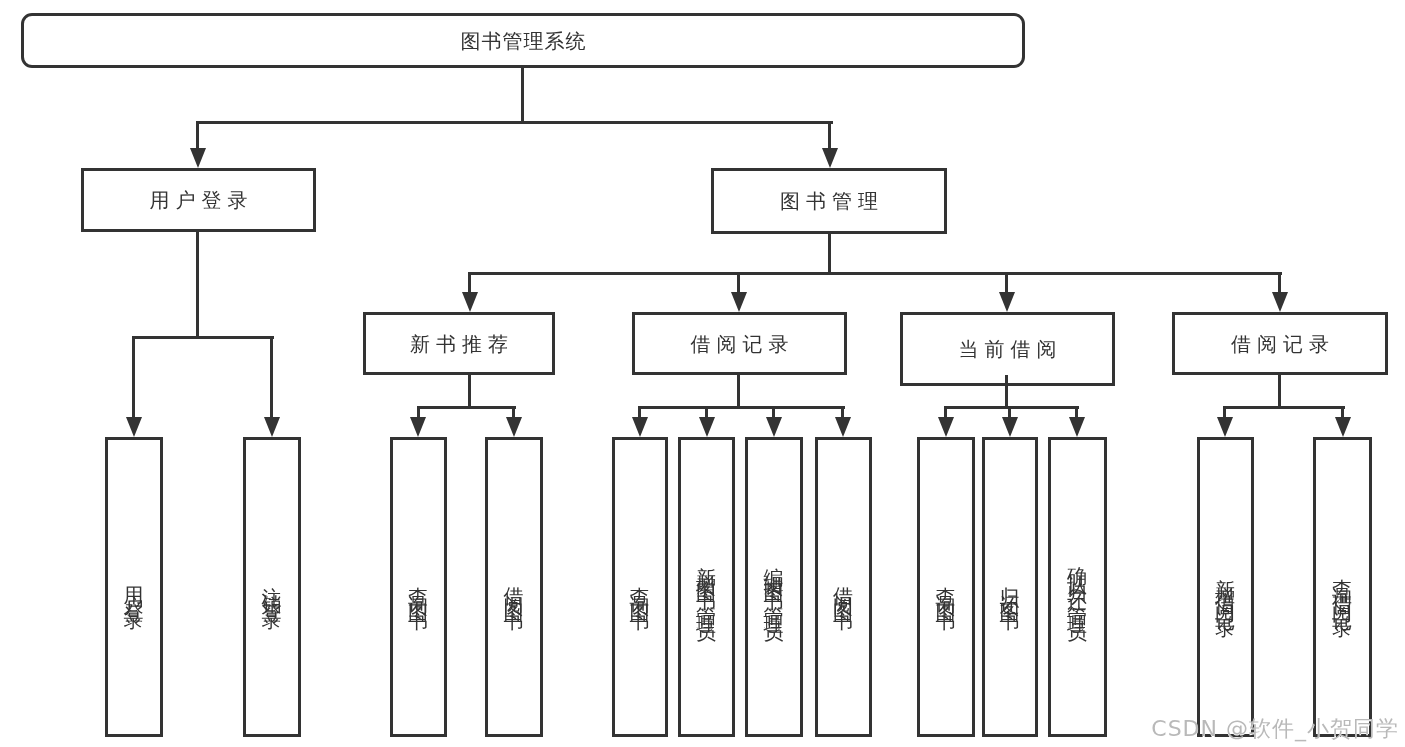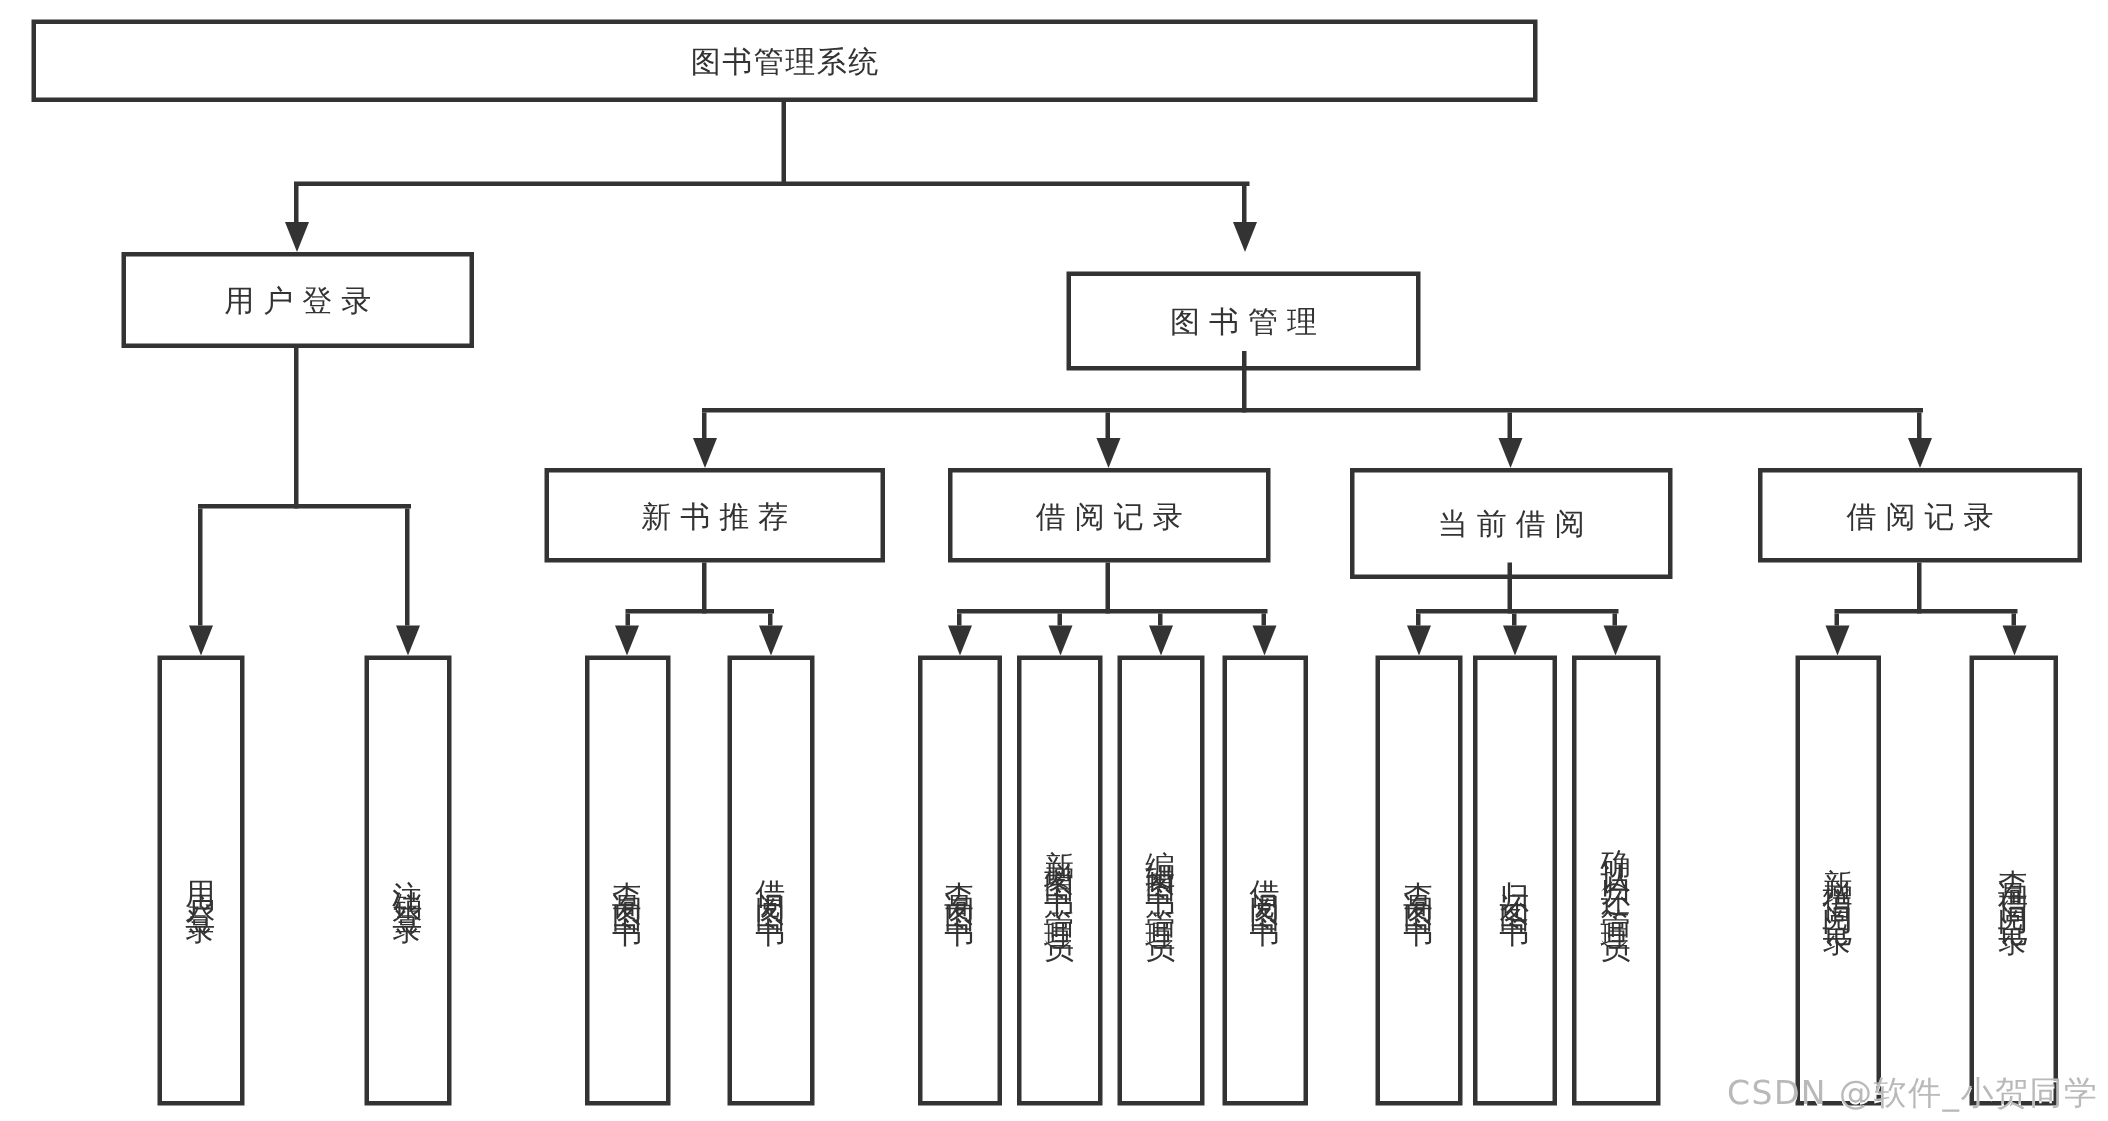--- a/index.html
+++ b/index.html
@@ -6,21 +6,21 @@
   #stage{
     position:relative;width:1405px;height:747px;background:#ffffff;overflow:hidden;
     font-family:"DejaVu Sans","Liberation Sans",sans-serif;color:#333333;
   }
   .box{
     position:absolute;box-sizing:border-box;border:3px solid #333333;background:#ffffff;
     display:flex;align-items:center;justify-content:center;
     font-size:20px;line-height:1;color:#333333;
   }
   .hlabel{letter-spacing:6px;text-indent:6px;white-space:nowrap;}
-  .hlabel.title{letter-spacing:1px;text-indent:1px;}
+  .hlabel.title{letter-spacing:1px;text-indent:1px;border-radius:11px;}
   .vbox{
     writing-mode:vertical-rl;text-orientation:mixed;
     letter-spacing:8px;font-size:20px;
   }
   .vline{position:absolute;width:3px;background:#333333;}
   .hline{position:absolute;height:3px;background:#333333;}
   .ahead{
     position:absolute;width:0;height:0;
     border-left:8px solid transparent;border-right:8px solid transparent;
     border-top:20px solid #333333;
@@ -39,41 +39,41 @@
   <div class="box hlabel title" style="left:21px;top:13px;width:1004px;height:55px;">图书管理系统</div>
 
   <div class="vline" style="left:521px;top:68px;height:56px;"></div>
   <div class="hline" style="left:196px;top:121px;width:637px;"></div>
   <div class="vline" style="left:196px;top:124px;height:24px;"></div>
   <div class="ahead" style="left:190px;top:148px;"></div>
   <div class="vline" style="left:828px;top:124px;height:24px;"></div>
   <div class="ahead" style="left:822px;top:148px;"></div>
 
   <div class="box hlabel" style="left:81px;top:168px;width:235px;height:64px;">用户登录</div>
-  <div class="box hlabel" style="left:711px;top:168px;width:236px;height:66px;margin-top:13px;">图书管理</div>
+  <div class="box hlabel" style="left:711px;top:168px;width:236px;height:66px;">图书管理</div>
 
   <div class="vline" style="left:196px;top:232px;height:107px;"></div>
   <div class="hline" style="left:132px;top:336px;width:142px;"></div>
   <div class="vline" style="left:132px;top:339px;height:78px;"></div>
   <div class="ahead" style="left:126px;top:417px;"></div>
   <div class="vline" style="left:270px;top:339px;height:78px;"></div>
   <div class="ahead" style="left:264px;top:417px;"></div>
 
   <div class="vline" style="left:828px;top:234px;height:41px;"></div>
   <div class="hline" style="left:468px;top:272px;width:814px;"></div>
   <div class="vline" style="left:468px;top:275px;height:17px;"></div>
   <div class="ahead" style="left:462px;top:292px;"></div>
   <div class="vline" style="left:737px;top:275px;height:17px;"></div>
   <div class="ahead" style="left:731px;top:292px;"></div>
   <div class="vline" style="left:1005px;top:275px;height:17px;"></div>
   <div class="ahead" style="left:999px;top:292px;"></div>
   <div class="vline" style="left:1278px;top:275px;height:17px;"></div>
   <div class="ahead" style="left:1272px;top:292px;"></div>
 
-  <div class="box hlabel" style="left:363px;top:312px;width:227px;height:63px;">新书推荐</div>
+  <div class="box hlabel" style="left:363px;top:312px;width:192px;height:63px;">新书推荐</div>
   <div class="box hlabel" style="left:632px;top:312px;width:215px;height:63px;">借阅记录</div>
   <div class="box hlabel" style="left:900px;top:312px;width:215px;height:74px;">当前借阅</div>
   <div class="box hlabel" style="left:1172px;top:312px;width:216px;height:63px;">借阅记录</div>
 
   <div class="vline" style="left:468px;top:375px;height:34px;"></div>
   <div class="hline" style="left:417px;top:406px;width:99px;"></div>
   <div class="vline" style="left:417px;top:409px;height:8px;"></div>
   <div class="ahead" style="left:410px;top:417px;"></div>
   <div class="vline" style="left:512px;top:409px;height:8px;"></div>
   <div class="ahead" style="left:506px;top:417px;"></div>

